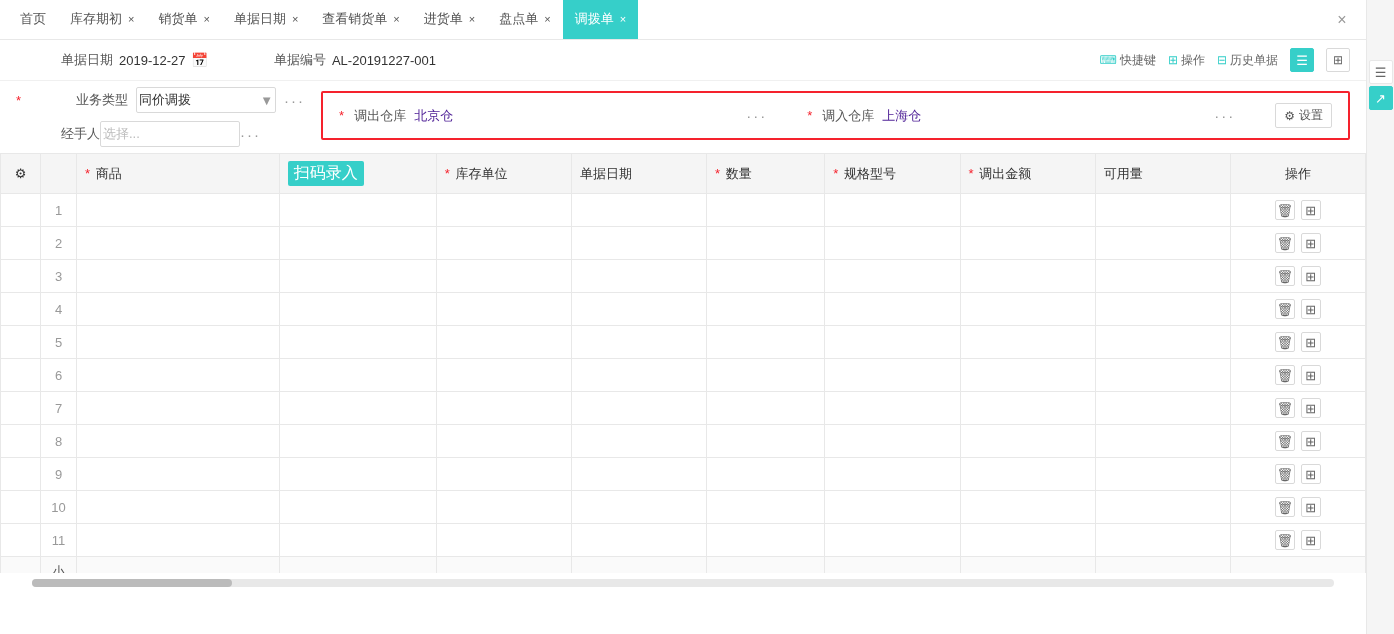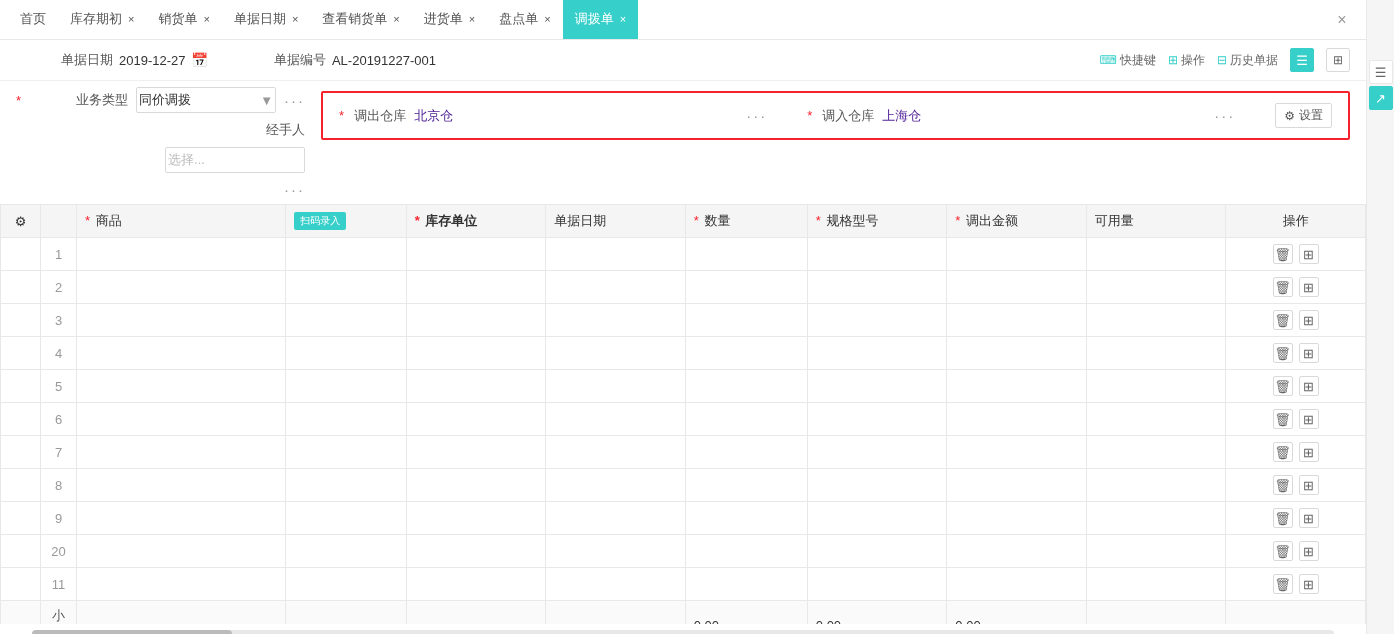--- a/index.html
+++ b/index.html
@@ -156,34 +156,34 @@
     td {
       border: 1px solid #e8e8e8;
       padding: 6px 8px;
       color: #333;
       height: 32px;
     }
     .col-num { width: 36px; text-align: center; color: #999; }
     .col-gear { width: 40px; text-align: center; }
     .col-product { min-width: 120px; }
     .col-scan { }
-    .col-unit { min-width: 80px; font-weight: bold; }
+    .col-unit { min-width: 80px; }
     .col-spec { min-width: 80px; }
     .col-qty { min-width: 70px; }
     .col-cost { min-width: 80px; }
     .col-amount { min-width: 80px; }
     .col-avail { min-width: 80px; }
     .col-action { min-width: 80px; text-align: center; }
     .scan-btn {
       background: #36cfc9;
       color: #fff;
       border: none;
       border-radius: 2px;
       padding: 2px 6px;
-      font-size: 10px;
+      font-size: 16px;
       cursor: pointer;
     }
     .action-icon {
       width: 20px;
       height: 20px;
       display: inline-flex;
       align-items: center;
       justify-content: center;
       border: 1px solid #d9d9d9;
       border-radius: 2px;
@@ -301,23 +301,22 @@
       align-items: center;
       border: 1px solid #d9d9d9;
       border-radius: 2px;
       padding: 3px 2px;
       min-width: 140px;
       cursor: pointer;
       gap: 6px;
     }
     .handler-field {
       display: flex;
-      align-items: flex-end;
-      gap: 8px;
-      flex-direction: column;
+      align-items: center;
+      gap: 0;
     }
     .handler-placeholder {
       color: #bbb;
     }
   </style>
 </head>
 <body>
 
 <div class="right-sidebar">
   <div class="sidebar-icon-btn" title="列表">☰</div>
@@ -609,21 +608,21 @@
       <td class="col-cost"></td>
       <td class="col-amount"></td>
       <td class="col-avail"></td>
       <td class="col-action">
         <span class="action-icon" title="删除">🗑</span>
         <span class="action-icon" title="复制">⊞</span>
       </td>
     </tr>
           <tr>
       <td class="col-gear"></td>
-      <td class="col-num">20</td>
+      <td class="col-num">10</td>
       <td class="col-product"></td>
       <td class="col-scan"></td>
       <td class="col-unit"></td>
       <td class="col-spec"></td>
       <td class="col-qty"></td>
       <td class="col-cost"></td>
       <td class="col-amount"></td>
       <td class="col-avail"></td>
       <td class="col-action">
         <span class="action-icon" title="删除">🗑</span>

